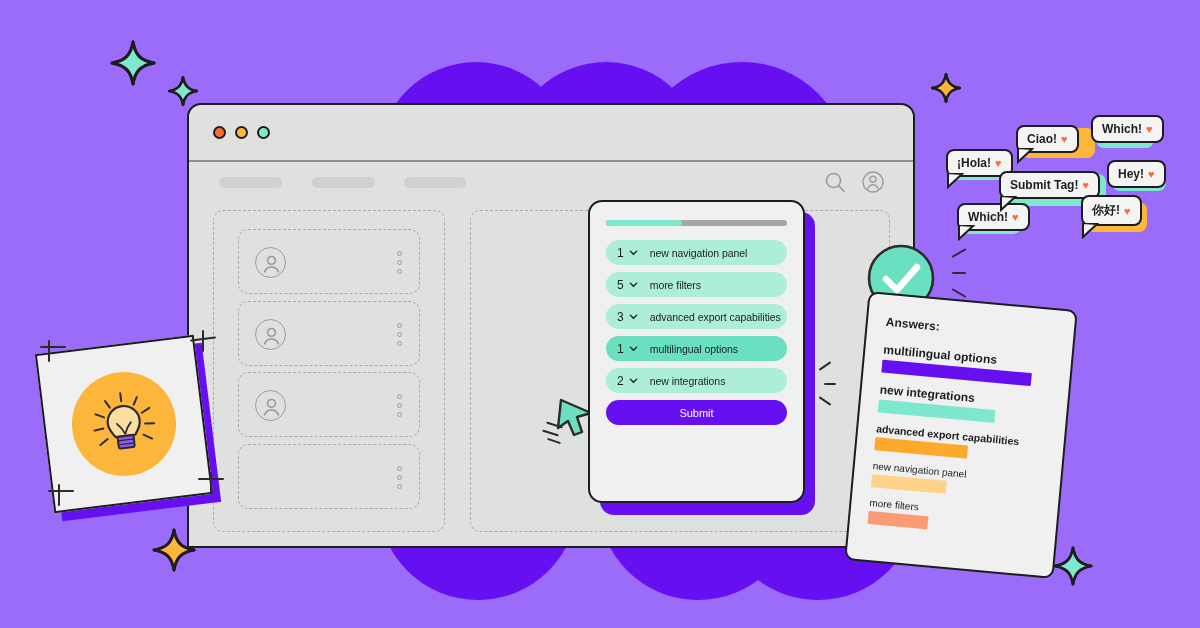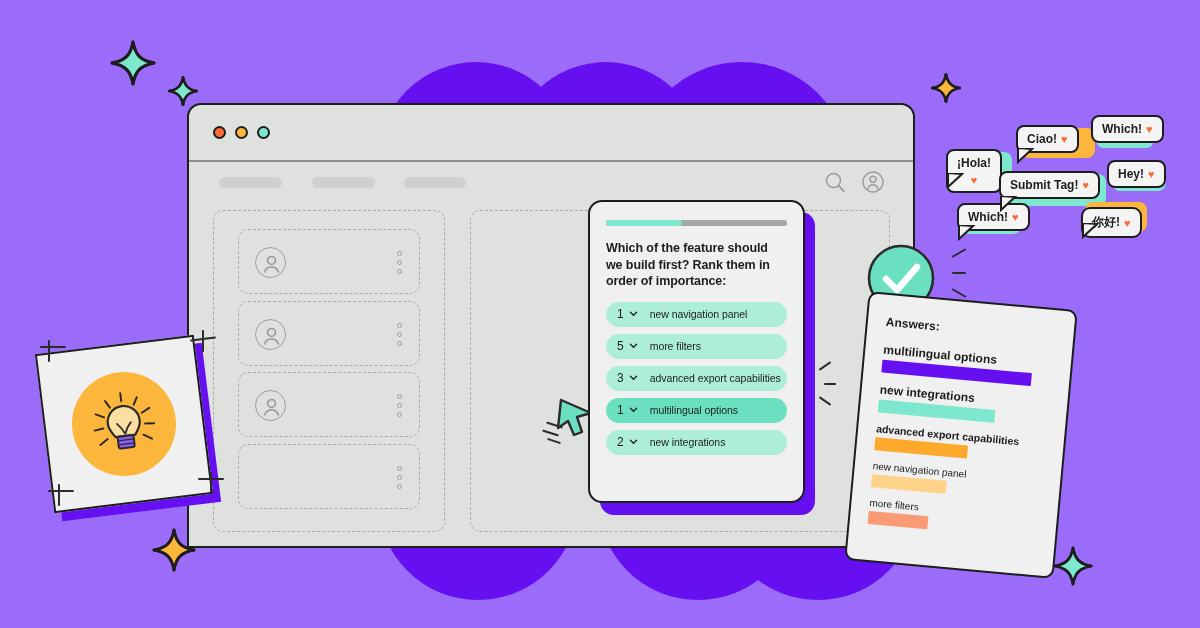--- a/index.html
+++ b/index.html
@@ -281,21 +281,20 @@
     <svg width="54" height="48" viewBox="0 0 54 48">
       <path d="M20 8 L50 21 L36 25 L41 40 L33 43 L27 29 L17 36 Z" fill="#6BE0C0" stroke="#2b2b2b" stroke-width="2.4" stroke-linejoin="round"></path>
     </svg>
   </div>
 
   <div class="survey-shadow"></div>
   <div class="survey">
     <div class="progress-track">
       <div class="progress-fill" id="progress-fill" style="width: 42%;"></div>
     </div>
-    <div class="survey-q">Which of the feature should we build first? Rank them in order of importance:</div>
     <div id="survey-options">
         <div class="opt">
           <span class="opt-rank">1</span>
           <span><svg class="chev" width="11" height="11" viewBox="0 0 12 12" fill="none" stroke="#1d1d1d" stroke-width="1.5" stroke-linecap="round">
               <path d="M2.5 4.5 L6 8 L9.5 4.5"></path>
             </svg></span>
           <span class="opt-label">new navigation panel</span>
         </div>
         <div class="opt">
           <span class="opt-rank">5</span>
@@ -319,20 +318,21 @@
           <span class="opt-label">multilingual options</span>
         </div>
         <div class="opt">
           <span class="opt-rank">2</span>
           <span><svg class="chev" width="11" height="11" viewBox="0 0 12 12" fill="none" stroke="#1d1d1d" stroke-width="1.5" stroke-linecap="round">
               <path d="M2.5 4.5 L6 8 L9.5 4.5"></path>
             </svg></span>
           <span class="opt-label">new integrations</span>
         </div>
       </div>
+    <button class="submit">Submit</button>
   </div>
 
   <div class="dash" style="left:818px;top:365px;width:14px;height:2px;transform:rotate(-35deg);"></div>
   <div class="dash" style="left:824px;top:383px;width:12px;height:2px;"></div>
   <div class="dash" style="left:818px;top:400px;width:14px;height:2px;transform:rotate(35deg);"></div>
   <div class="dash" style="left:951px;top:252px;width:16px;height:2px;transform:rotate(-30deg);"></div>
   <div class="dash" style="left:952px;top:272px;width:14px;height:2px;"></div>
   <div class="dash" style="left:951px;top:292px;width:16px;height:2px;transform:rotate(30deg);"></div>
 
   <div class="check-badge">
@@ -415,37 +415,37 @@
   <div class="bshadow" style="left:1085px;top:202px;width:62px;height:30px;background:#FCB63C;"></div>
 
   <div class="bubble" id="bubble-0" style="left:1016px;top:125px;">
       <span>Ciao!</span>
       <span class="hrt">♥</span>
     </div>
   <div class="bubble" id="bubble-1" style="left:1091px;top:115px;">
       <span>Which!</span>
       <span class="hrt">♥</span>
     </div>
-  <div class="bubble" id="bubble-2" style="left:946px;top:149px;flex-direction:column;">
+  <div class="bubble" id="bubble-2" style="left:946px;top:149px;">
       <span>¡Hola!</span>
       <span class="hrt">♥</span>
     </div>
   <div class="bubble" id="bubble-3" style="left:1107px;top:160px;">
       <span>Hey!</span>
       <span class="hrt">♥</span>
     </div>
   <div class="bubble" id="bubble-4" style="left:999px;top:171px;">
       <span>Submit Tag!</span>
       <span class="hrt">♥</span>
     </div>
   <div class="bubble" id="bubble-5" style="left:957px;top:203px;">
       <span>Which!</span>
       <span class="hrt">♥</span>
     </div>
-  <div class="bubble" id="bubble-6" style="left:1081px;top:207px;border-radius:9px;">
+  <div class="bubble" id="bubble-6" style="left:1081px;top:195px;">
       <span>你好!</span>
       <span class="hrt">♥</span>
     </div>
 
   <svg style="position:absolute;left:946px;top:173px;" width="22" height="16">
       <path d="M2 0 L2 14 L16 1 Z" fill="#F4F4F4" stroke="#1d1d1d" stroke-width="2"></path>
     </svg>
   <svg style="position:absolute;left:1016px;top:148px;" width="22" height="16">
       <path d="M2 0 L2 14 L16 1 Z" fill="#F4F4F4" stroke="#1d1d1d" stroke-width="2"></path>
     </svg>

